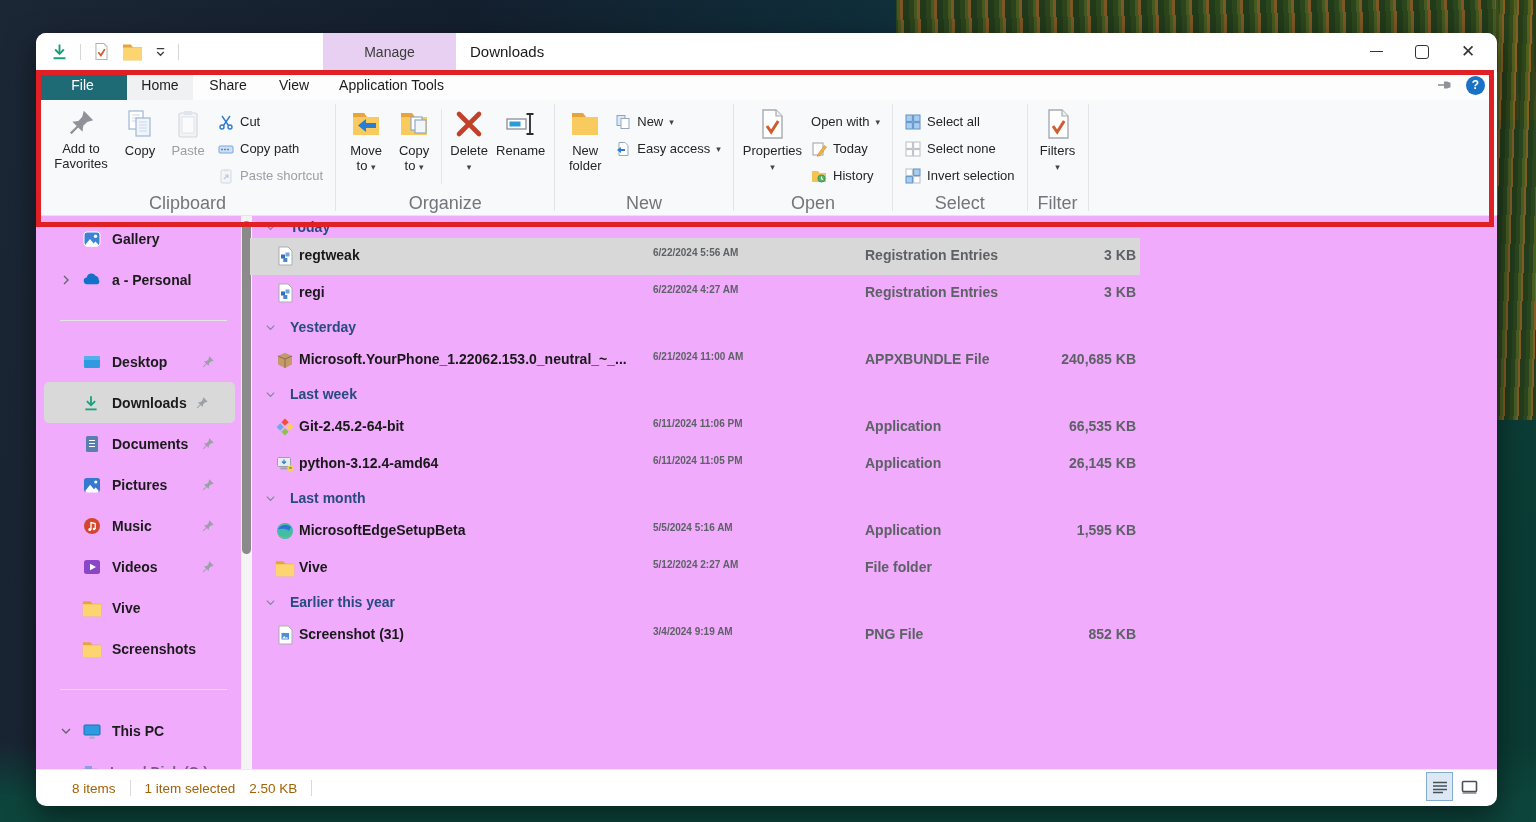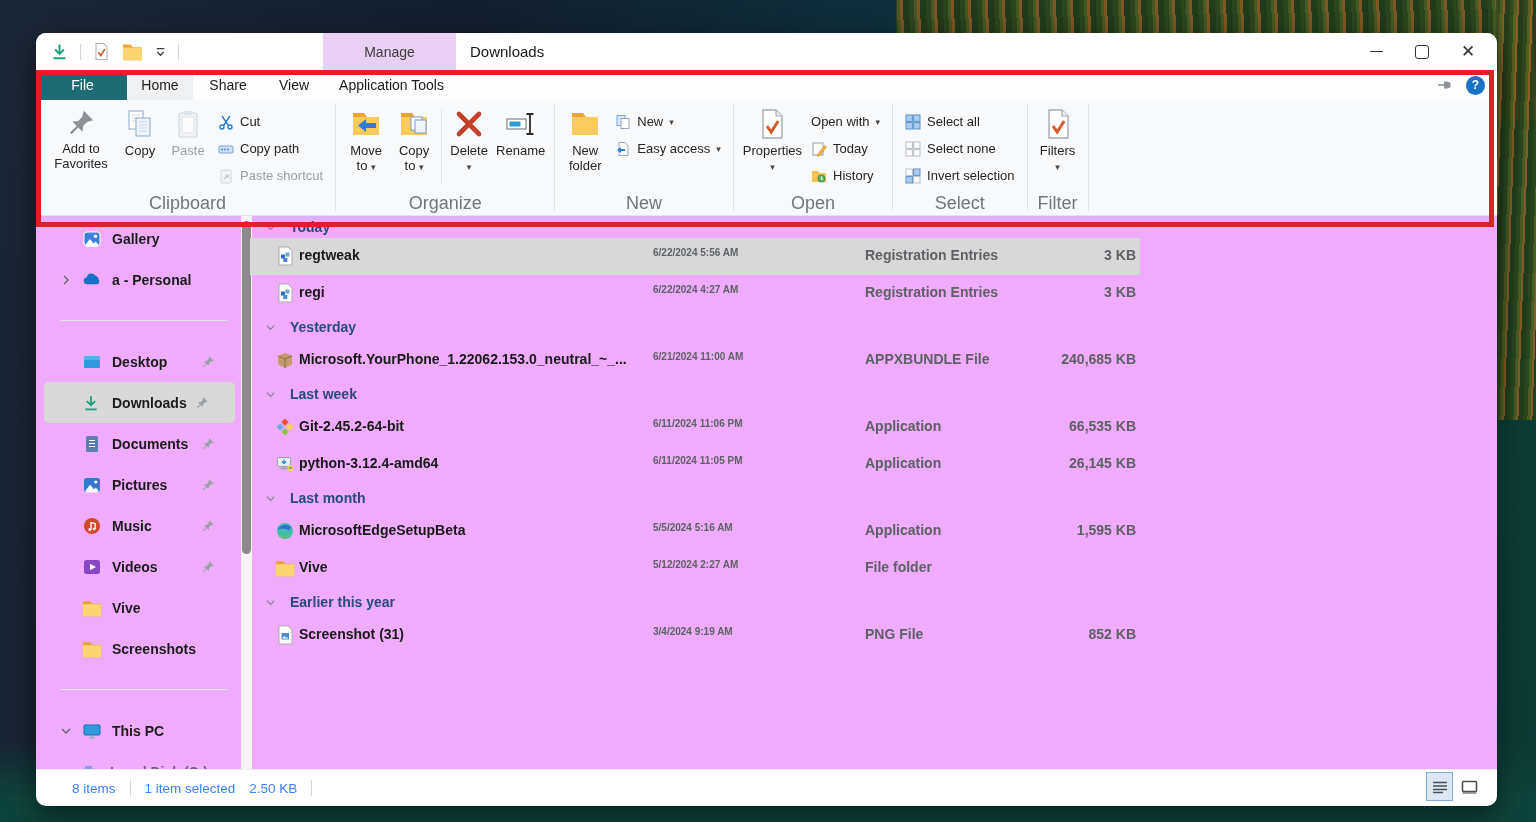--- a/index.html
+++ b/index.html
@@ -88,21 +88,21 @@
   .frow { position:relative; height:37px; width:890px; margin-left:-3px; padding-left:3px; }
   .frow.sel { background:#d8d8d8; }
   .fic { position:absolute; left:25px; top:8px; }
   .fname { position:absolute; left:49px; top:9px; font-size:14px; color:#191919; white-space:nowrap; }
   .fdate { position:absolute; left:403px; top:9px; font-size:10px; color:#5d6166; }
   .ftype { position:absolute; left:615px; top:9px; font-size:14px; color:#5d6166; }
   .fsize { position:absolute; right:4px; top:9px; width:130px; text-align:right; font-size:14px; color:#5d6166; }
 
   
   .statusbar { position:absolute; left:0; bottom:0; right:0; height:37px; border-top:1px solid #eceaea;
-    display:flex; align-items:center; padding-left:36px; font-size:13.5px; color:#3b82f6; gap:14px; }
+    display:flex; align-items:center; padding-left:36px; font-size:13.5px; color:#a16207; gap:14px; }
   .sdiv { width:1px; height:16px; background:#d9d9d9; }
   .viewbtns { position:absolute; right:14px; bottom:5px; display:flex; align-items:center; gap:3px; }
   .vbtn { width:27px; height:29px; display:flex; align-items:center; justify-content:center; }
   .vbtn.active { background:#dce9f5; border:1px solid #86add1; }
 </style>
 </head>
 <body>
 
 <div class="backdrop">
   <div class="trees"></div>

